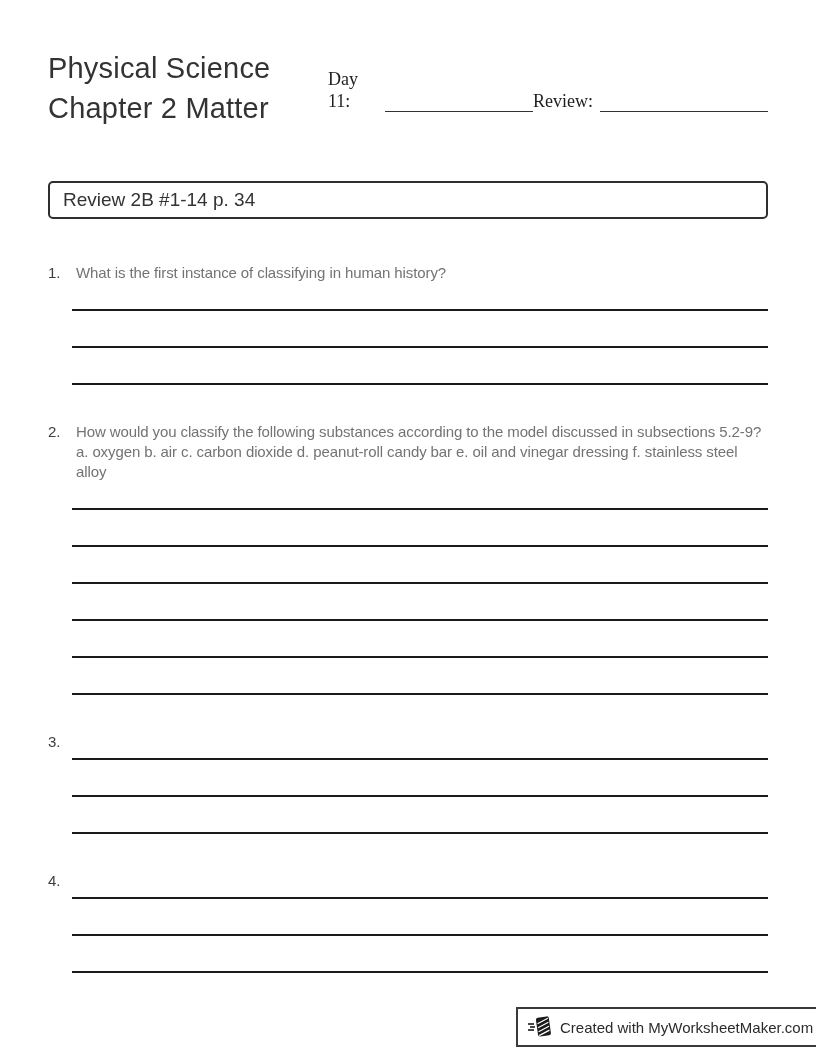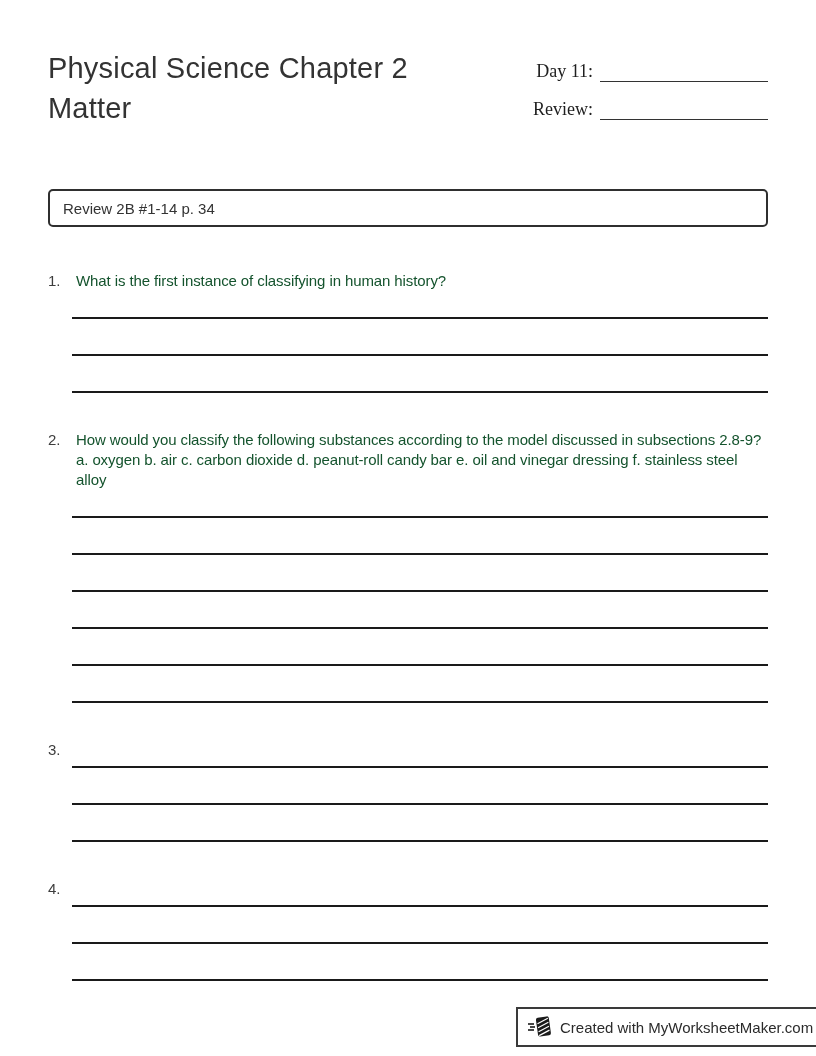--- a/index.html
+++ b/index.html
@@ -19,21 +19,21 @@
   .header { display: flex; justify-content: space-between; margin-top: 44px; }
   .title {
     width: 420px;
     margin: 0;
     font-size: 29px;
     font-weight: 400;
     line-height: 40px;
     color: #333333;
     letter-spacing: 0.2px;
   }
-  .fields { margin-top: 12px; display: flex; flex-direction: column; }
+  .fields { margin-top: 12px; display: flex; flex-direction: row; }
   .field { display: flex; align-items: flex-end; justify-content: flex-end; margin-bottom: 16px; }
   .field-label {
     font-family: "Liberation Serif", serif;
     font-size: 18px;
     line-height: 22px;
     color: #1f1f1f;
   }
   .field-line {
     display: inline-block;
     width: 168px;
@@ -45,39 +45,39 @@
   
   .assignment-box {
     margin-top: 53px;
     height: 38px;
     box-sizing: border-box;
     border: 2px solid #2f2f2f;
     border-radius: 5px;
     display: flex;
     align-items: center;
     padding: 0 13px;
-    font-size: 15px;
+    font-size: 19px;
     color: #333333;
   }
 
   
   .question { display: flex; margin-top: 37px; }
   .question.first-q { margin-top: 44px; }
   .q-num {
     width: 28px;
     flex: 0 0 28px;
     font-size: 15px;
     line-height: 20px;
     color: #3d3d3d;
   }
   .q-body { flex: 1; min-width: 0; }
   .q-text {
     font-size: 15px;
     line-height: 20px;
-    color: #14532d;
+    color: #737373;
     letter-spacing: -0.1px;
   }
   .answer-lines { margin-left: -4px; }
   .answer-line { height: 35px; border-bottom: 2px solid #1a1a1a; }
   .answer-line.first { height: 26px; }
 
   
   .footer-badge {
     position: absolute;
     left: 516px;
@@ -129,21 +129,21 @@
         <div class="answer-line first"></div>
         <div class="answer-line"></div>
         <div class="answer-line"></div>
       </div>
     </div>
   </div>
 
   <div class="question">
     <div class="q-num">2.</div>
     <div class="q-body">
-      <div class="q-text">How would you classify the following substances according to the model discussed in subsections 2.8-9? a. oxygen b. air c. carbon dioxide d. peanut-roll candy bar e. oil and vinegar dressing f. stainless steel alloy</div>
+      <div class="q-text">How would you classify the following substances according to the model discussed in subsections 5.2-9? a. oxygen b. air c. carbon dioxide d. peanut-roll candy bar e. oil and vinegar dressing f. stainless steel alloy</div>
       <div class="answer-lines">
         <div class="answer-line first"></div>
         <div class="answer-line"></div>
         <div class="answer-line"></div>
         <div class="answer-line"></div>
         <div class="answer-line"></div>
         <div class="answer-line"></div>
       </div>
     </div>
   </div>

